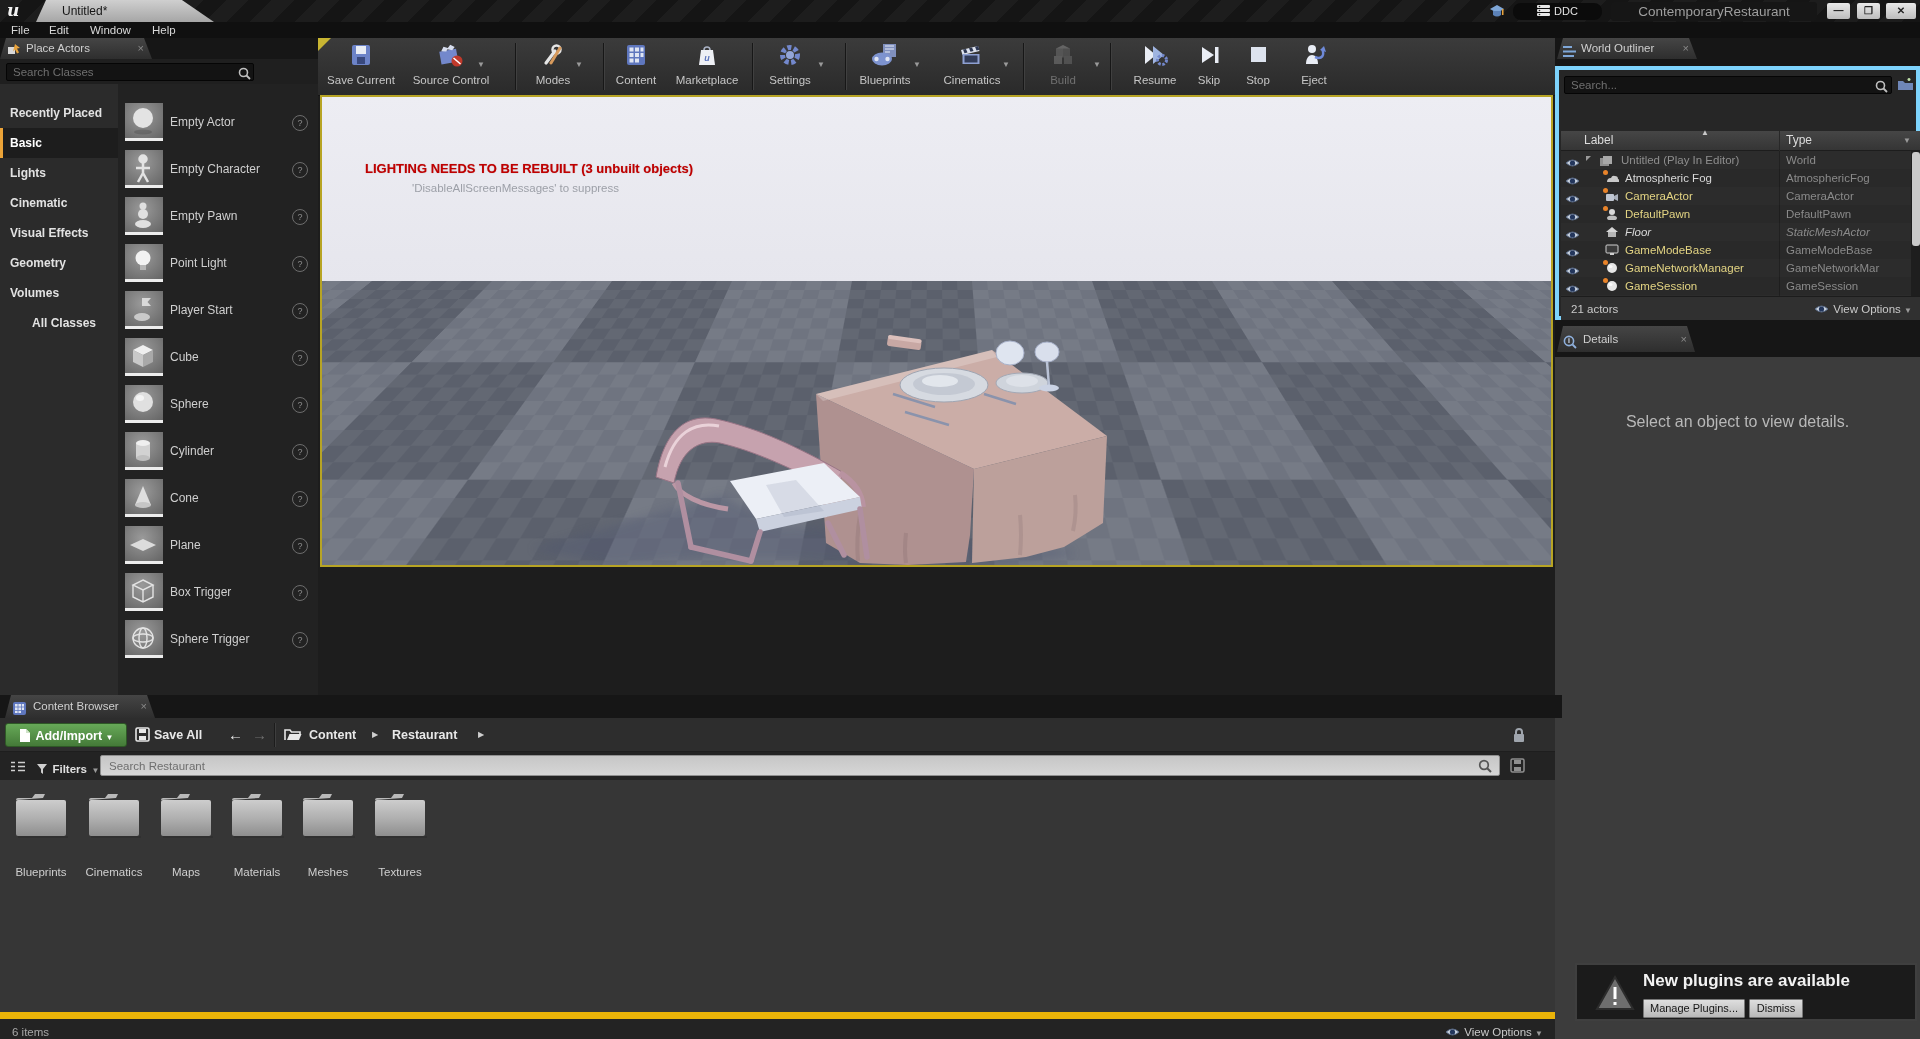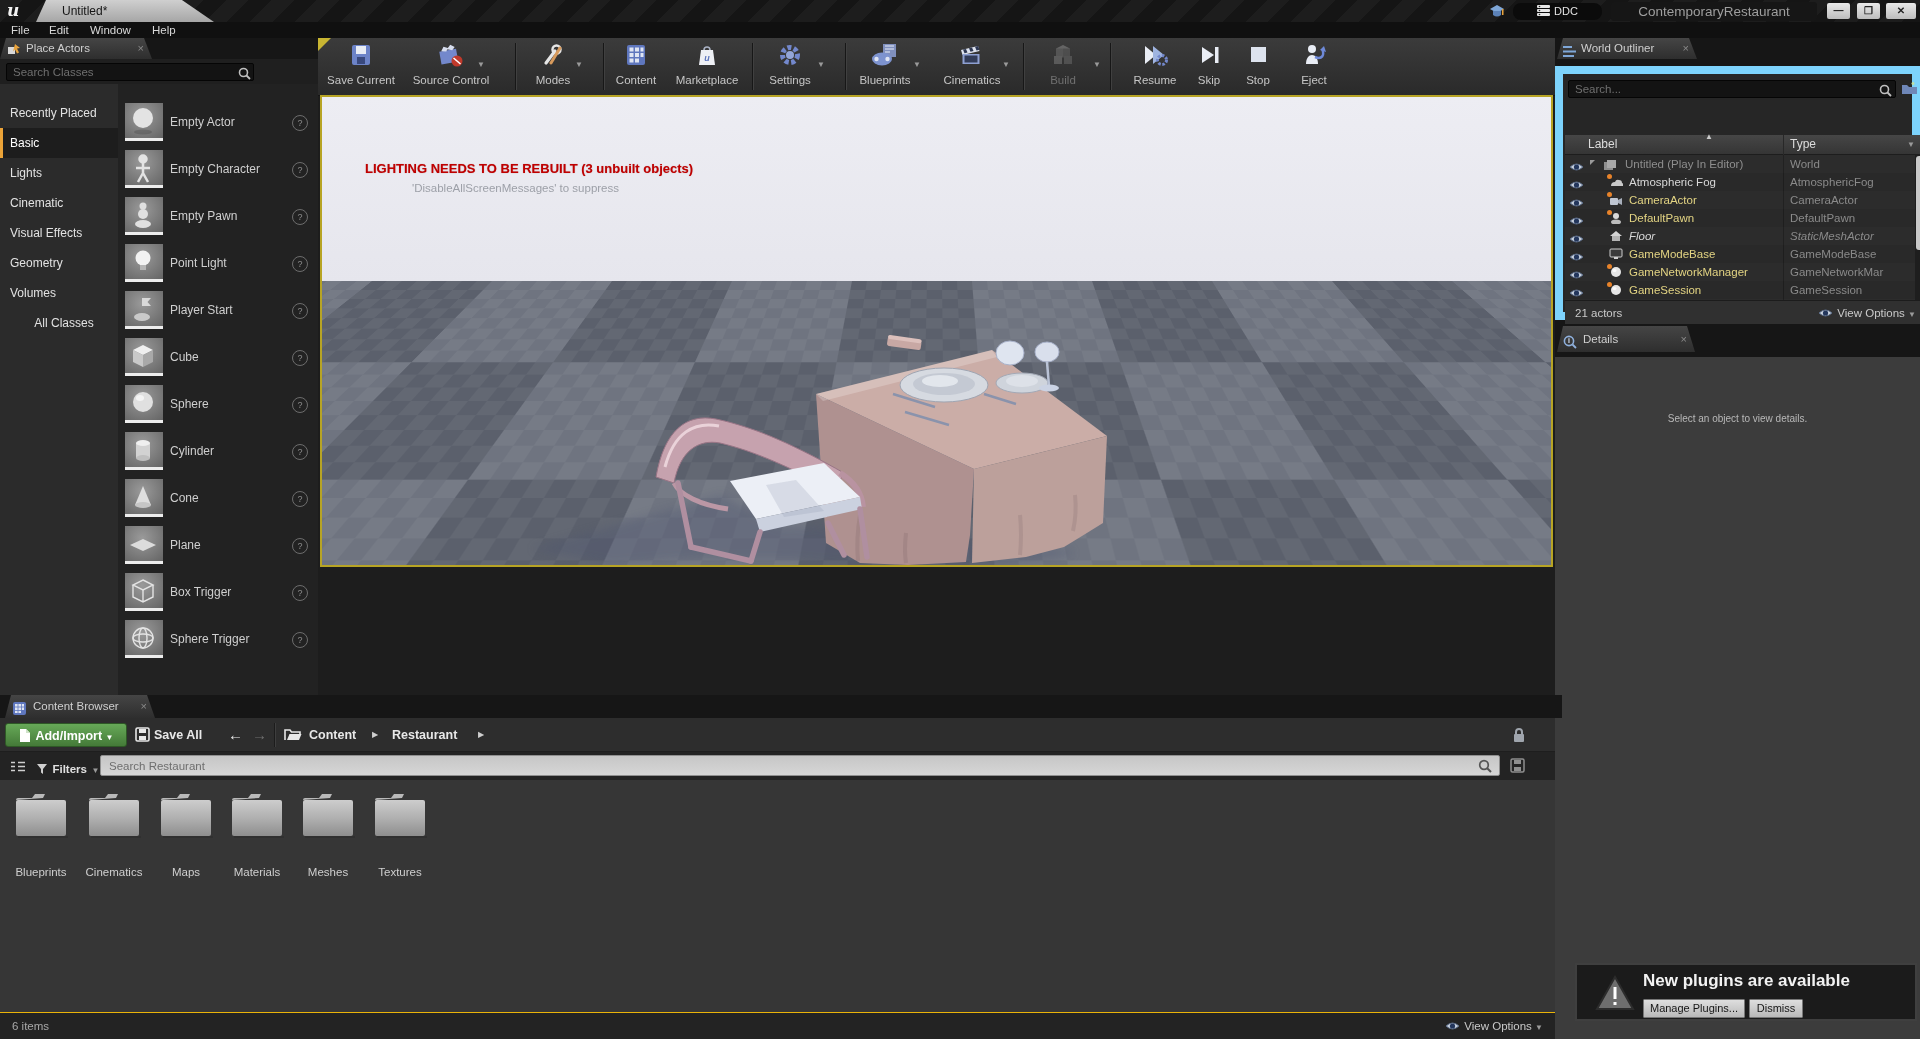--- a/index.html
+++ b/index.html
@@ -17,21 +17,21 @@
   #menubar{left:0;top:22px;width:1920px;height:16px;background:#101010;}
   .menu-item{color:#d8d8d8;font-size:11.5px;line-height:16px;position:absolute;top:0;}
   
   #left-panel{left:0;top:38px;width:318px;height:657px;background:#1f1f1f;}
   .tabstrip{left:0;top:0;width:100%;height:21px;background:#161616;padding-left:7px;}
   .panel-tab{height:21px;background:linear-gradient(#454545,#2e2e2e);clip-path:polygon(0 100%,6px 0,calc(100% - 8px) 0,100% 100%);color:#cfcfcf;font-size:11.5px;line-height:21px;}
   .tab-x{color:#8a8a8a;font-size:11px;}
   .searchbox{background:#131313;border:1px solid #050505;border-radius:2px;color:#cfcfcf;font-size:11.5px;padding:0 6px;box-sizing:border-box;outline:none;}
   .searchbox::placeholder{color:#6f6f6f;}
   #pa-cats{left:0;top:46px;width:118px;height:611px;background:#2b2b2b;}
-  .cat{position:absolute;left:0;width:118px;height:30px;line-height:30px;padding-left:10px;box-sizing:border-box;font-weight:normal;font-size:12px;color:#e2e2e2;}
+  .cat{position:absolute;left:0;width:118px;height:30px;line-height:30px;padding-left:10px;box-sizing:border-box;font-weight:bold;font-size:12px;color:#e2e2e2;}
   .cat.sel{background:#1d1d1d;border-left:3px solid #eba338;padding-left:7px;color:#fff;}
   #pa-items{left:118px;top:46px;width:200px;height:611px;background:#222222;}
   .pa-item{position:absolute;left:0;width:200px;height:47px;}
   .thumb{position:absolute;left:7px;top:4px;width:38px;height:38px;background:radial-gradient(circle at 45% 35%,#9a9a9a,#646464);border-bottom:3px solid #ededed;box-sizing:border-box;}
   .pa-label{position:absolute;left:52px;top:0;height:47px;line-height:47px;font-size:12px;color:#cfcfcf;white-space:nowrap;}
   .q-circ{position:absolute;right:10px;top:16px;width:14px;height:14px;border:1.5px solid #6d6d6d;border-radius:50%;color:#8d8d8d;font-size:9px;line-height:14px;text-align:center;}
   
   #center{left:318px;top:38px;width:1237px;height:657px;background:#1d1d1d;}
   #vtoolbar{left:0;top:0;width:1237px;height:57px;background:linear-gradient(#3b3b3b,#2a2a2a);border-bottom:1px solid #151515;}
   .tbtn{position:absolute;top:4px;width:96px;text-align:center;color:#c6c6c6;font-size:11.5px;}
@@ -46,21 +46,21 @@
     background-image:
       conic-gradient(rgba(255,255,255,.05) .25turn,transparent 0 .5turn,rgba(255,255,255,.05) 0 .75turn,transparent 0),
       conic-gradient(#6f7480 .25turn,#5b606c 0 .5turn,#6f7480 0 .75turn,#5b606c 0);
     background-size:30px 30px,240px 240px;}
   #vp-haze{left:0;top:184px;width:100%;height:64px;background:linear-gradient(rgba(232,232,238,.95),rgba(232,232,238,0));}
   .warn1{color:#c00000;font-weight:bold;font-size:13px;text-shadow:0 0 1px rgba(120,0,0,.4);}
   .warn2{color:#9da0a8;font-size:11.5px;}
   .corner-flag{left:0;top:0;width:0;height:0;border-top:13px solid #c8b532;border-right:13px solid transparent;}
   
   #right-col{left:1555px;top:38px;width:365px;height:1001px;background:#161616;}
-  #wo-body{left:0;top:28px;width:365px;height:254px;background:#262626;border:8px solid #7dd3fc;box-sizing:border-box;}
+  #wo-body{left:0;top:28px;width:365px;height:254px;background:#262626;border:4px solid #7dd3fc;box-sizing:border-box;}
   .wo-hdr{left:2px;top:61px;width:361px;height:20px;background:linear-gradient(#464646,#353535);border-bottom:1px solid #1d1d1d;box-sizing:border-box;}
   .wo-row{position:absolute;left:0;width:361px;height:18px;font-size:11.5px;line-height:18px;white-space:nowrap;}
   .wo-row:nth-child(odd){background:#2c2c2c;}
   .wo-row:nth-child(even){background:#292929;}
   .wo-label{position:absolute;top:0;}
   .wo-type{position:absolute;left:225px;top:0;color:#8a8a8a;overflow:hidden;width:120px;}
   .yellow{color:#e3d483;} .whitelbl{color:#d8d8d8;} .graylbl{color:#8e8e8e;}
   .wo-eye{position:absolute;left:4px;top:4px;}
   .odot{position:absolute;width:5px;height:5px;border-radius:50%;background:#e8832a;}
   #wo-footer{left:2px;top:226px;width:361px;height:24px;background:#303030;border-top:1px solid #1c1c1c;box-sizing:border-box;color:#c9c9c9;font-size:11.5px;line-height:24px;}
@@ -72,21 +72,21 @@
   .addimp{left:5px;top:5px;width:122px;height:24px;background:linear-gradient(#67a958,#447a38);border:1px solid #2e5926;border-radius:3px;color:#fff;font-weight:bold;font-size:12.5px;line-height:24px;text-align:center;box-sizing:border-box;}
   .cb-txtbtn{color:#e8e8e8;font-weight:bold;font-size:12.5px;line-height:34px;}
   .crumb{color:#e8e8e8;font-weight:bold;font-size:12.5px;line-height:34px;}
   .crumb-sep{color:#cfcfcf;font-size:8px;line-height:34px;}
   #cb-filterrow{left:0;top:57px;width:1555px;height:28px;background:#232323;}
   .cb-search{left:100px;top:3px;width:1400px;height:21px;background:linear-gradient(#c6c6c6,#d6d6d6);border:1px solid #8f8f8f;border-radius:2px;color:#555;font-size:11.5px;padding:0 24px 0 8px;box-sizing:border-box;outline:none;}
   .cb-search::placeholder{color:#6e6e6e;}
   #cb-assets{left:0;top:85px;width:1555px;height:232px;background:#363636;}
   .folder{position:absolute;top:12px;width:58px;height:46px;}
   .folder-label{position:absolute;top:86px;width:58px;text-align:center;font-size:11.5px;color:#cfcfcf;}
-  #cb-bottom{left:0;top:317px;width:1555px;height:27px;background:#232323;border-top:1px solid #eab308;box-sizing:border-box;color:#a8a8a8;font-size:11.5px;line-height:27px;}
+  #cb-bottom{left:0;top:317px;width:1555px;height:27px;background:#232323;border-top:7px solid #eab308;box-sizing:border-box;color:#a8a8a8;font-size:11.5px;line-height:27px;}
   
   #notif{left:1575px;top:963px;width:342px;height:58px;background:#1b1b1b;border:2px solid #3f3f3f;box-sizing:border-box;}
   .notif-title{position:absolute;left:66px;top:6px;color:#f2f2f2;font-weight:bold;font-size:17px;}
   .notif-btn{position:absolute;top:34px;height:17px;background:linear-gradient(#dedede,#b9b9b9);border:1px solid #777;color:#151515;font-size:11px;line-height:17px;text-align:center;border-radius:1px;}
   .filler{background:#1d1d1d;}
 </style>
 </head>
 <body>
 
 <div id="app" class="noselect">
@@ -640,21 +640,21 @@
               <circle cx="6" cy="6" r="4.6" fill="none" stroke="#8fb0dc" stroke-width="1.6"></circle>
               <path d="M9.5 9.5 L13 13" stroke="#8fb0dc" stroke-width="1.8"></path>
               <text x="6" y="8.4" font-size="7" fill="#d8e4f4" text-anchor="middle" font-weight="bold">i</text>
             </svg>
         </span>
         <span>Details</span>
         <span class="tab-x ab" style="right:8px;top:0;">×</span>
       </div>
     </div>
     <div id="details-body" class="ab">
-      <div style="text-align:center;margin-top:56px;color:#b8b8b8;font-size:10px;">Select an object to view details.</div>
+      <div style="text-align:center;margin-top:56px;color:#b8b8b8;font-size:16px;">Select an object to view details.</div>
     </div>
   </div>
 
   <div id="cb" class="ab">
     <div class="tabstrip ab" style="top:0;height:23px;">
       <div class="panel-tab ab" style="left:5px;width:150px;height:23px;line-height:23px;padding-left:28px;box-sizing:border-box;">
         <span class="ab" style="left:8px;top:5px;">
           <svg width="13" height="13">
               <rect width="13" height="13" rx="2" fill="#5f77be"></rect>
               <g fill="#dfe5f2">

